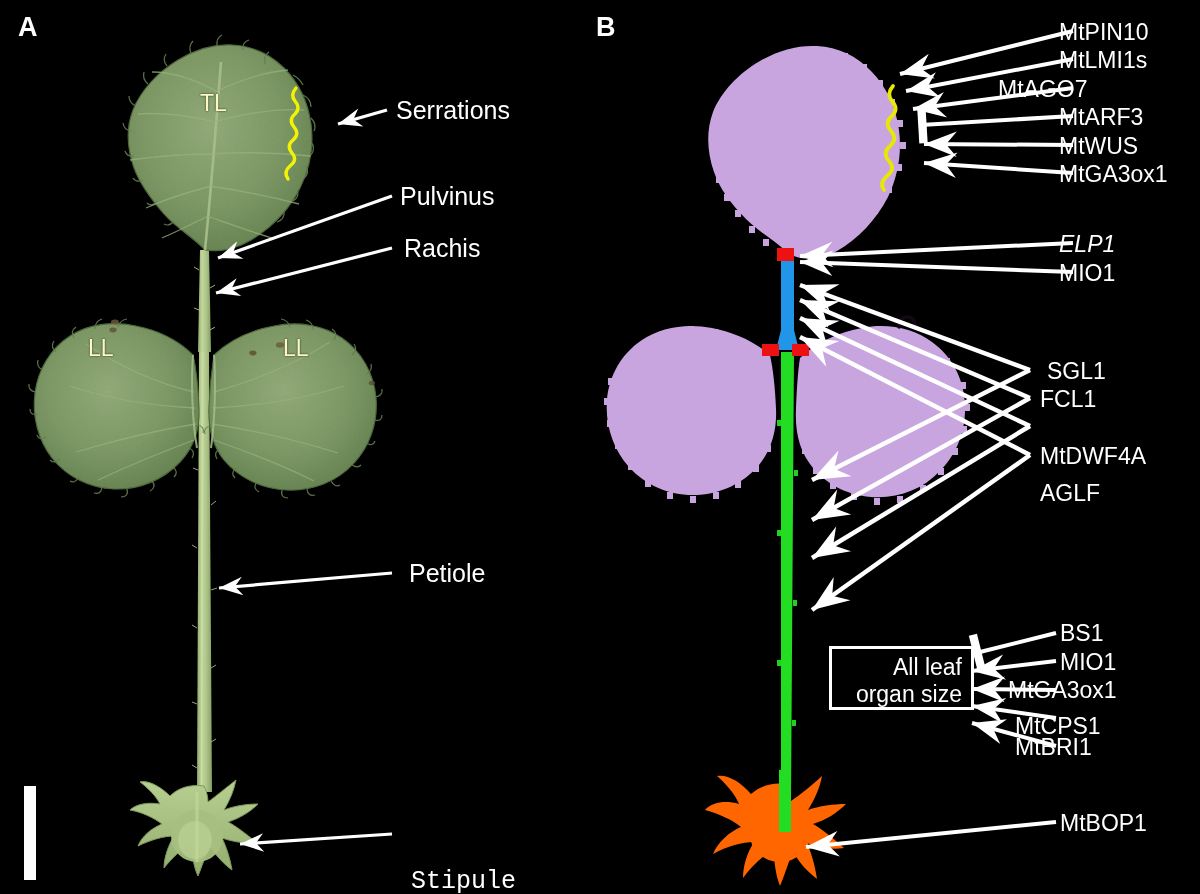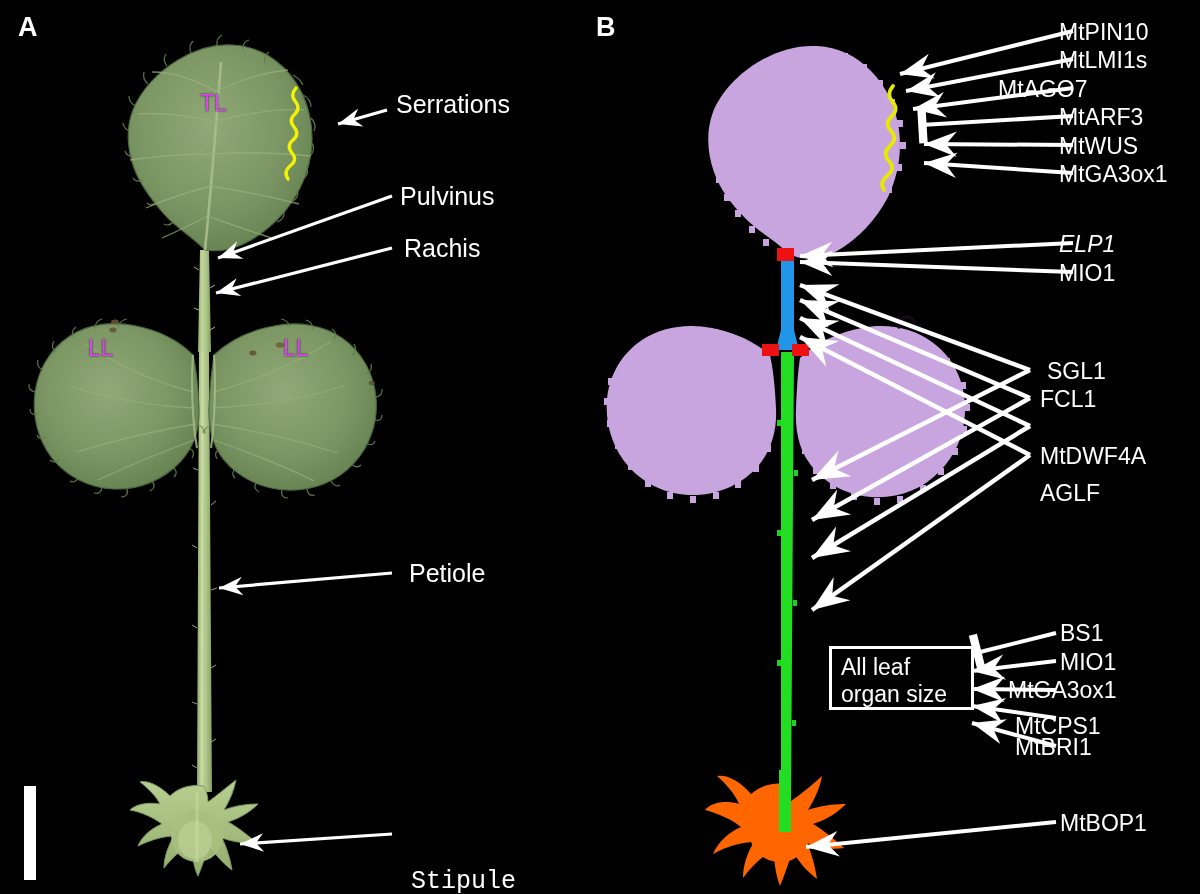--- a/index.html
+++ b/index.html
@@ -33,21 +33,21 @@
   }
   .label-sm {
     position: absolute;
     color: #ffffff;
     font-size: 23px;
     line-height: 1.12;
     white-space: nowrap;
   }
   .leaf-tag {
     position: absolute;
-    color: #d946ef;
+    color: #fef9c3;
     font-size: 23px;
     line-height: 1;
     white-space: nowrap;
     text-shadow: 0 0 2px rgba(0,0,0,0.85);
   }
   .svg-layer {
     position: absolute;
     left: 0;
     top: 0;
     width: 1200px;
@@ -57,21 +57,21 @@
   .scalebar {
     position: absolute;
     background: #ffffff;
   }
   .boxlabel {
     position: absolute;
     border: 3px solid #ffffff;
     color: #ffffff;
     font-size: 23px;
     line-height: 1.18;
-    text-align: left;
+    text-align: right;
     padding: 5px 9px 6px 9px;
     box-sizing: border-box;
   }
 </style>
 </head>
 <body>
 
 <div id="figure">
 
   <svg class="svg-layer" viewBox="0 0 1200 894" xmlns="http://www.w3.org/2000/svg">
@@ -311,21 +311,21 @@
       <line x1="392" y1="834" x2="240" y2="844" marker-end="url(#aHeadA)"></line>
     </g>
   </svg>
 
   <div class="panel-letter" style="left:18px; top:14px;">A</div>
 
   <div class="leaf-tag" style="left:200px; top:92px;">TL</div>
   <div class="leaf-tag" style="left:88px; top:337px;">LL</div>
   <div class="leaf-tag" style="left:283px; top:337px;">LL</div>
 
-  <div class="label" style="left:396px; top:92px;">Serrations</div>
+  <div class="label" style="left:396px; top:98px;">Serrations</div>
   <div class="label" style="left:400px; top:184px;">Pulvinus</div>
   <div class="label" style="left:404px; top:236px;">Rachis</div>
   <div class="label" style="left:409px; top:561px;">Petiole</div>
   <div class="label" style="left:411px; top:869px;font-family:Liberation Mono, monospace;">Stipule</div>
 
   <div class="scalebar" style="left:24px; top:786px; width:12px; height:94px;"></div>
 
   <svg class="svg-layer" viewBox="0 0 1200 894" xmlns="http://www.w3.org/2000/svg">
 
     <path d="M788,253

